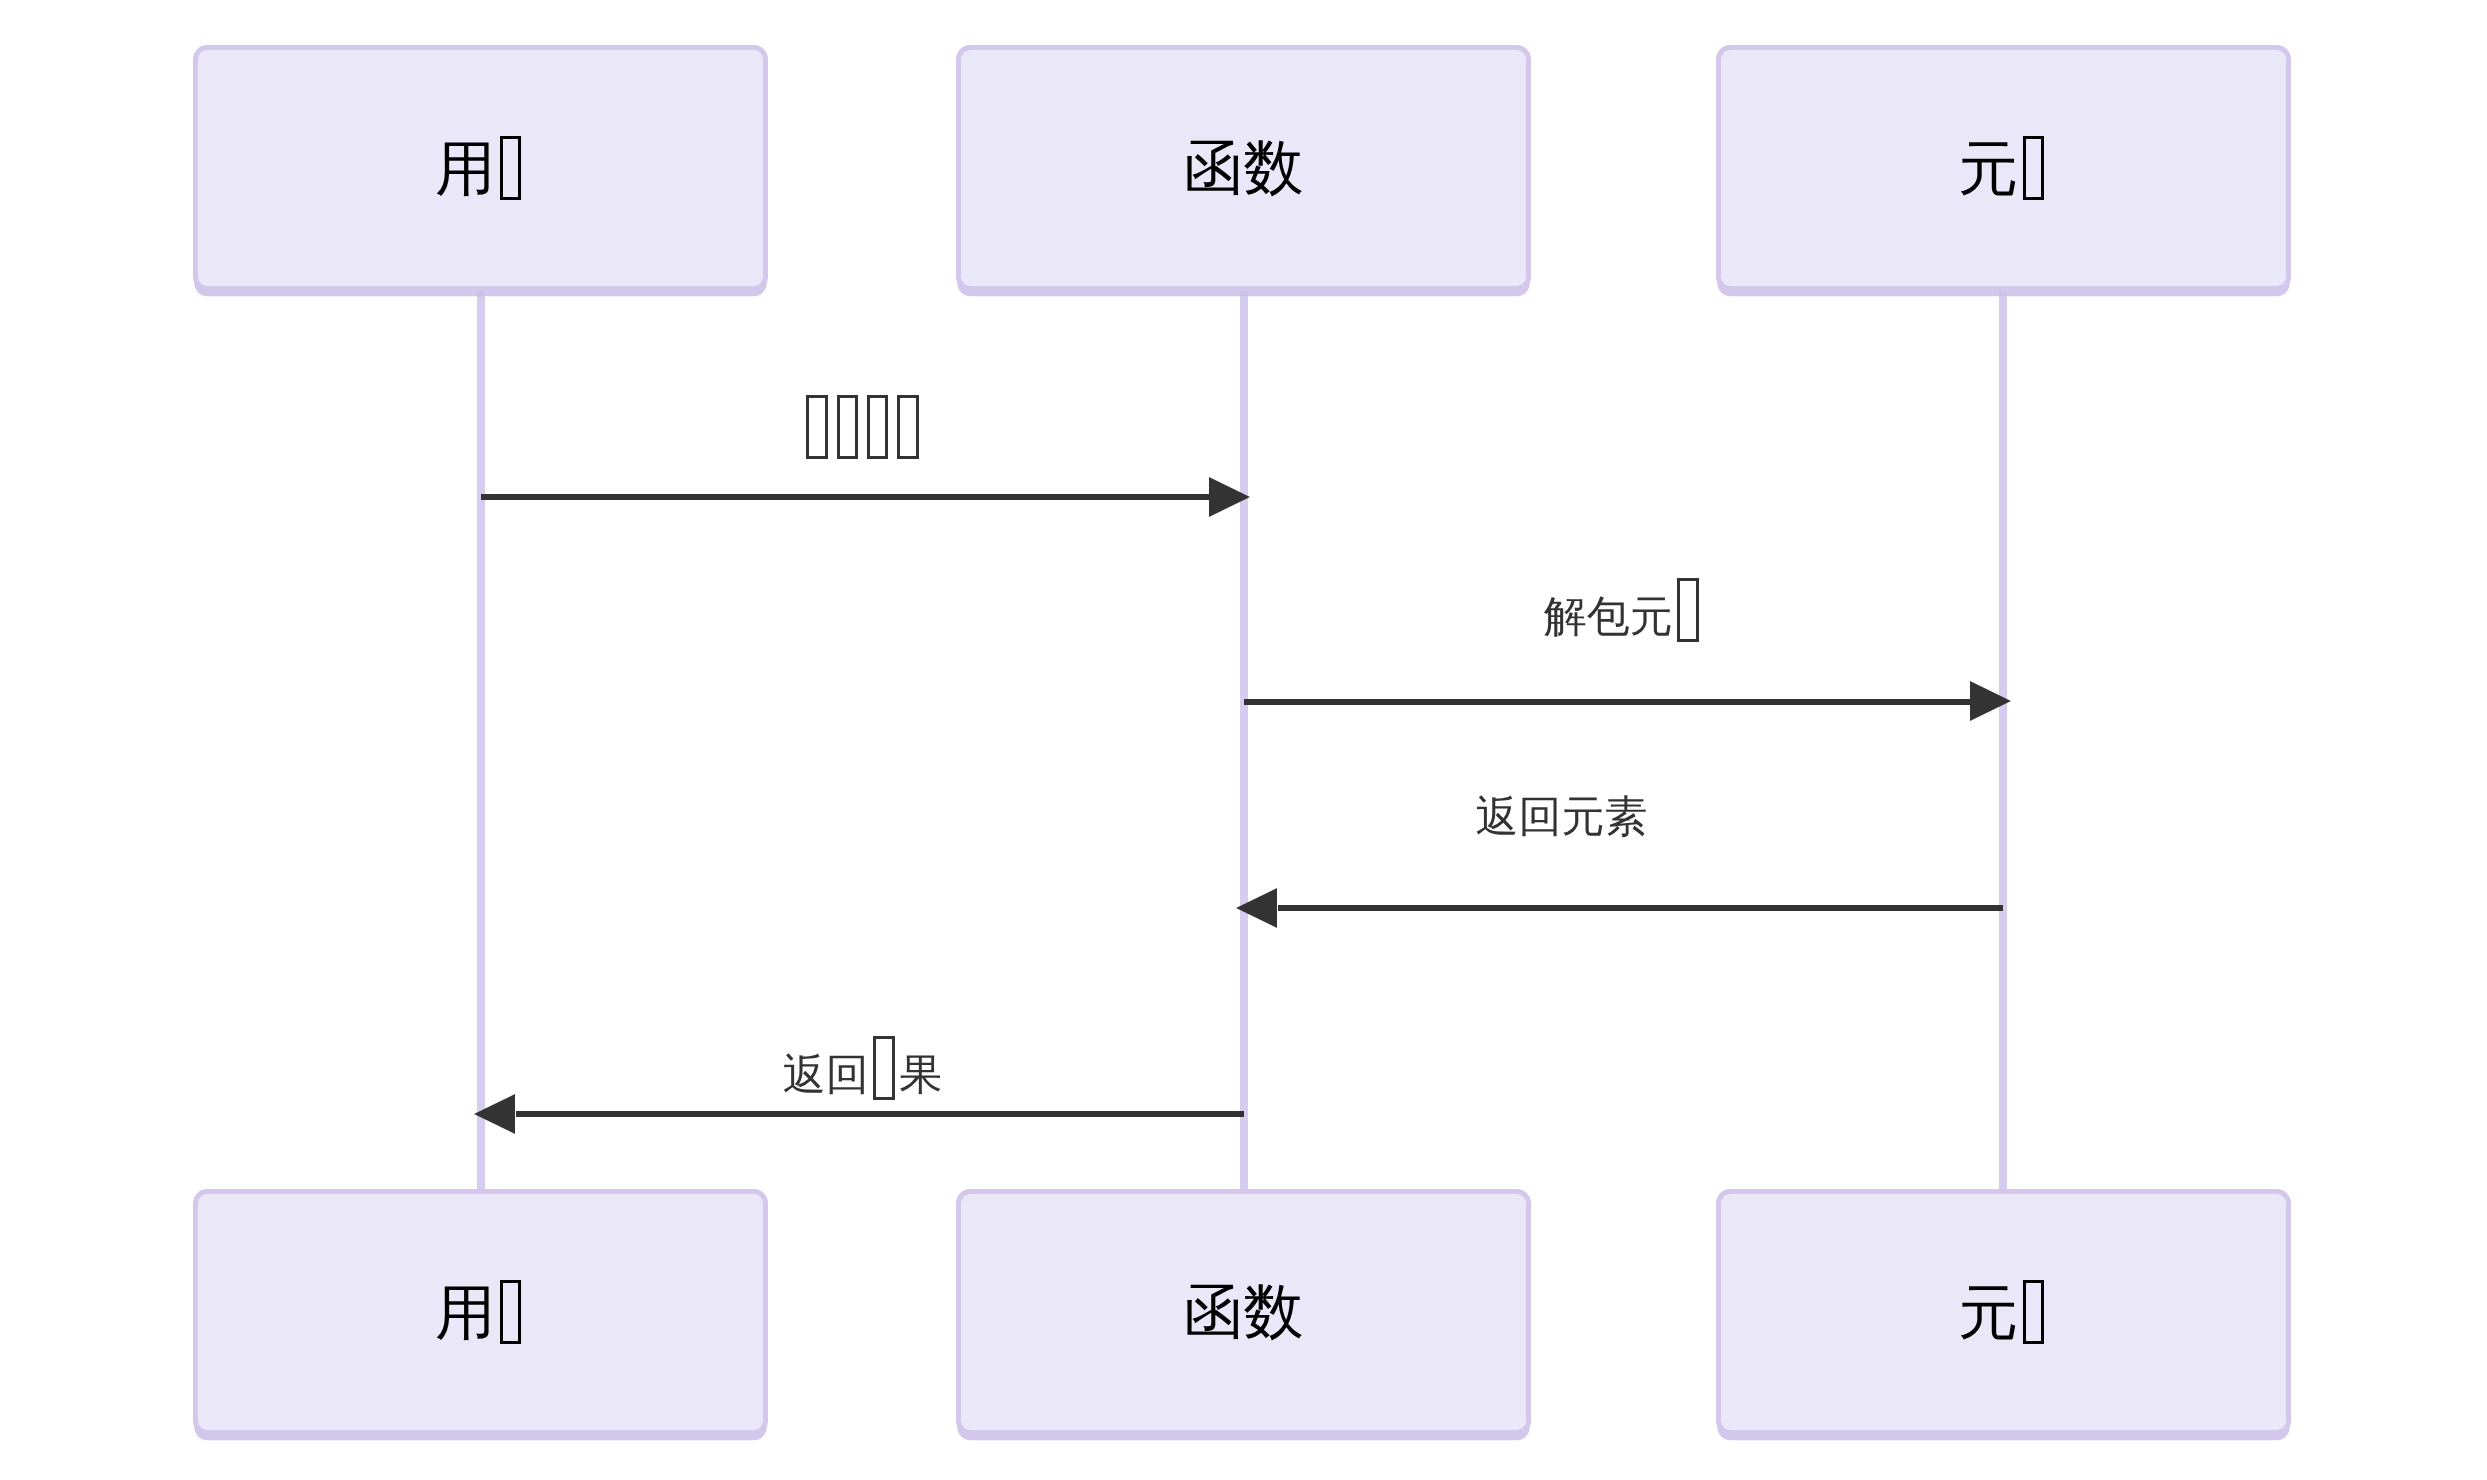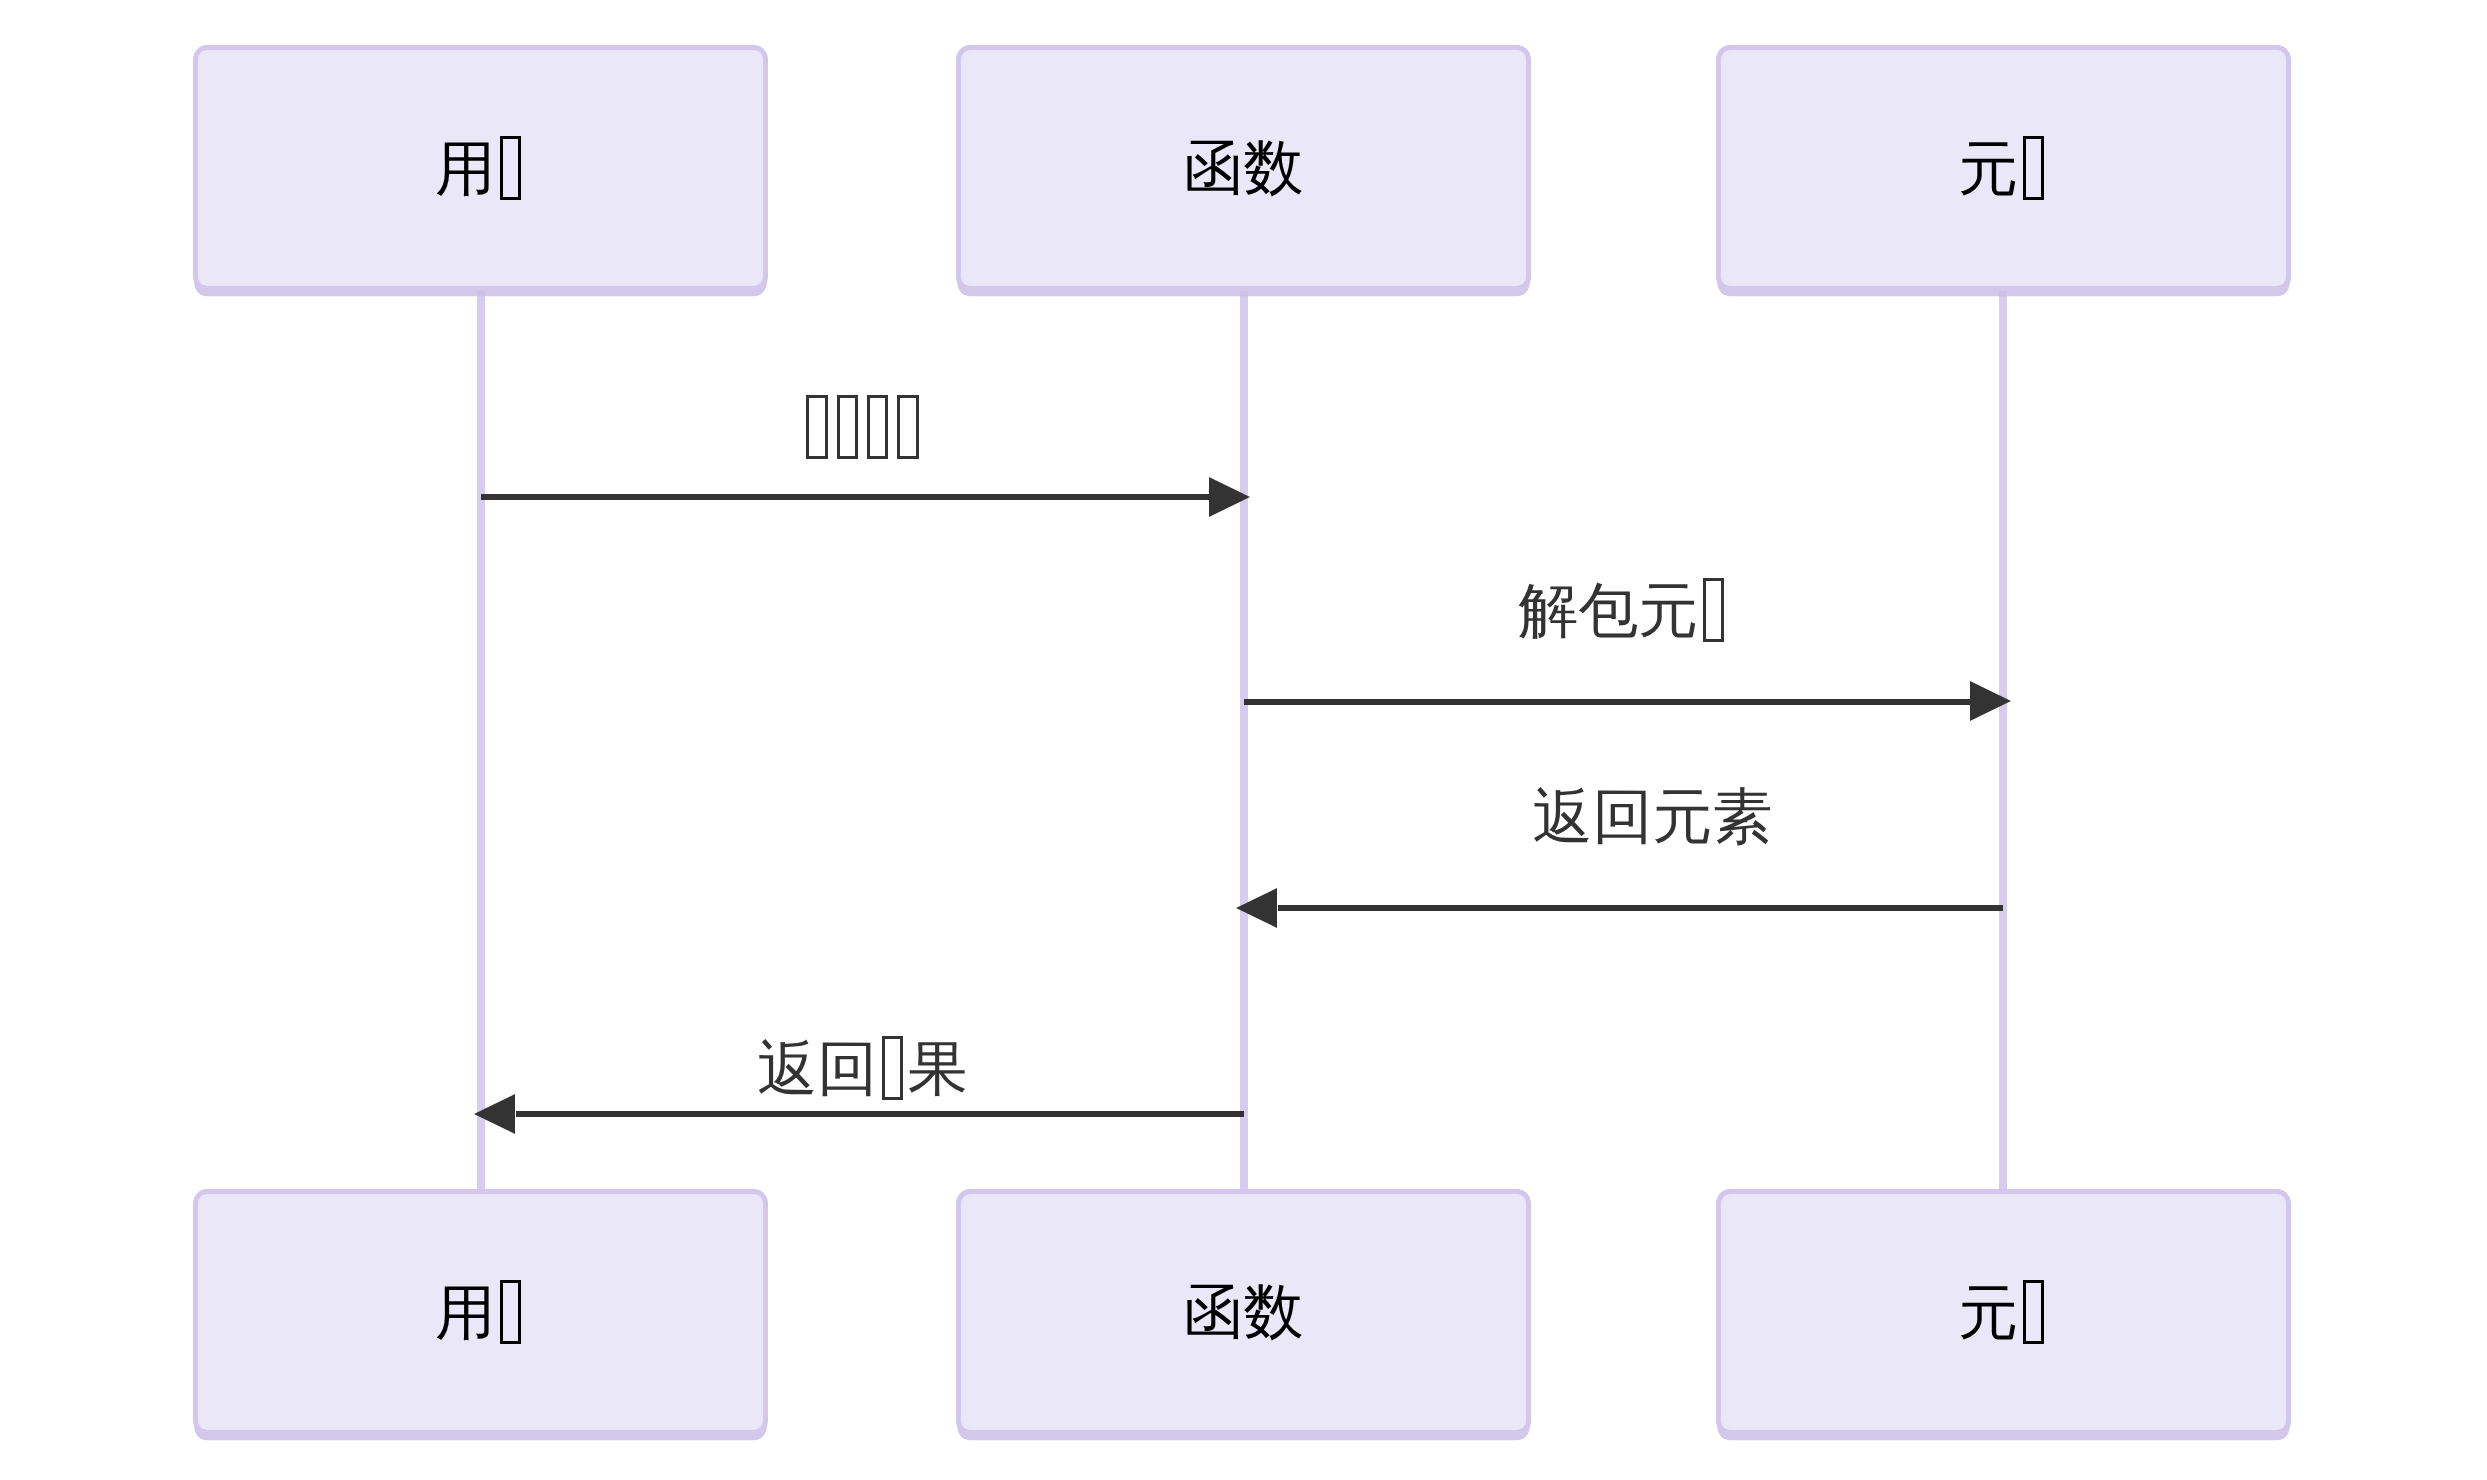--- a/index.html
+++ b/index.html
@@ -60,26 +60,26 @@
   .head-2{left:1970px;top:681px;}
   .head-3{left:1236px;top:888px;}
   .line-3{left:1278px;top:905px;width:725px;}
   .head-4{left:474px;top:1094px;}
   .line-4{left:516px;top:1111px;width:728px;}
 
   
   .msg-label{
     position:absolute;
     width:907px;text-align:center;
-    font-size:60px;line-height:65px;
+    font-size:43px;line-height:65px;
     color:#333333;white-space:nowrap;
   }
   .label-1{left:409px;top:395px;}
   .label-2{left:1170px;top:578px;}
-  .label-3{left:1199px;top:784px;}
+  .label-3{left:1108px;top:784px;}
   .label-4{left:409px;top:1036px;}
 
   
   .tofu{
     display:inline-block;
     width:21.4px;height:64px;
     box-sizing:border-box;
     border:3.9px solid currentColor;
     vertical-align:-11px;
     margin:0 4.5px;

